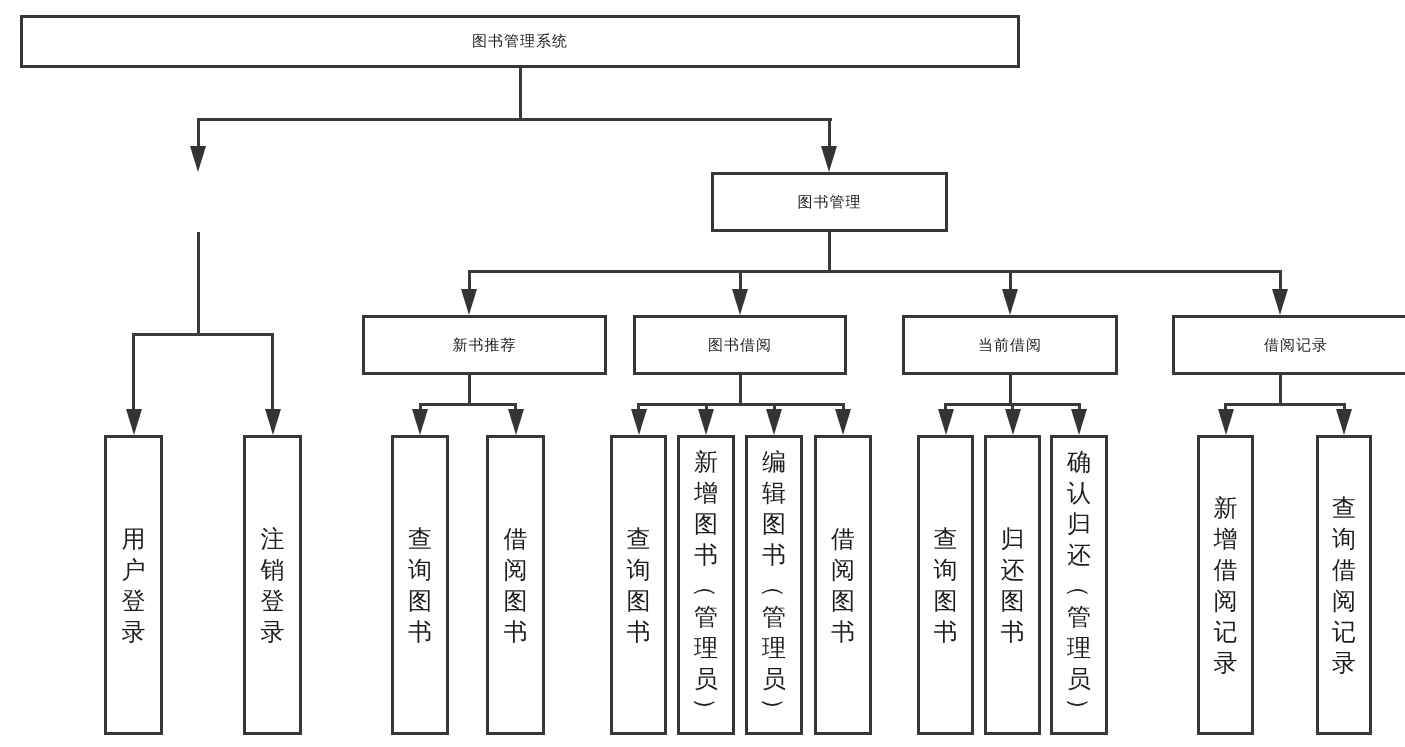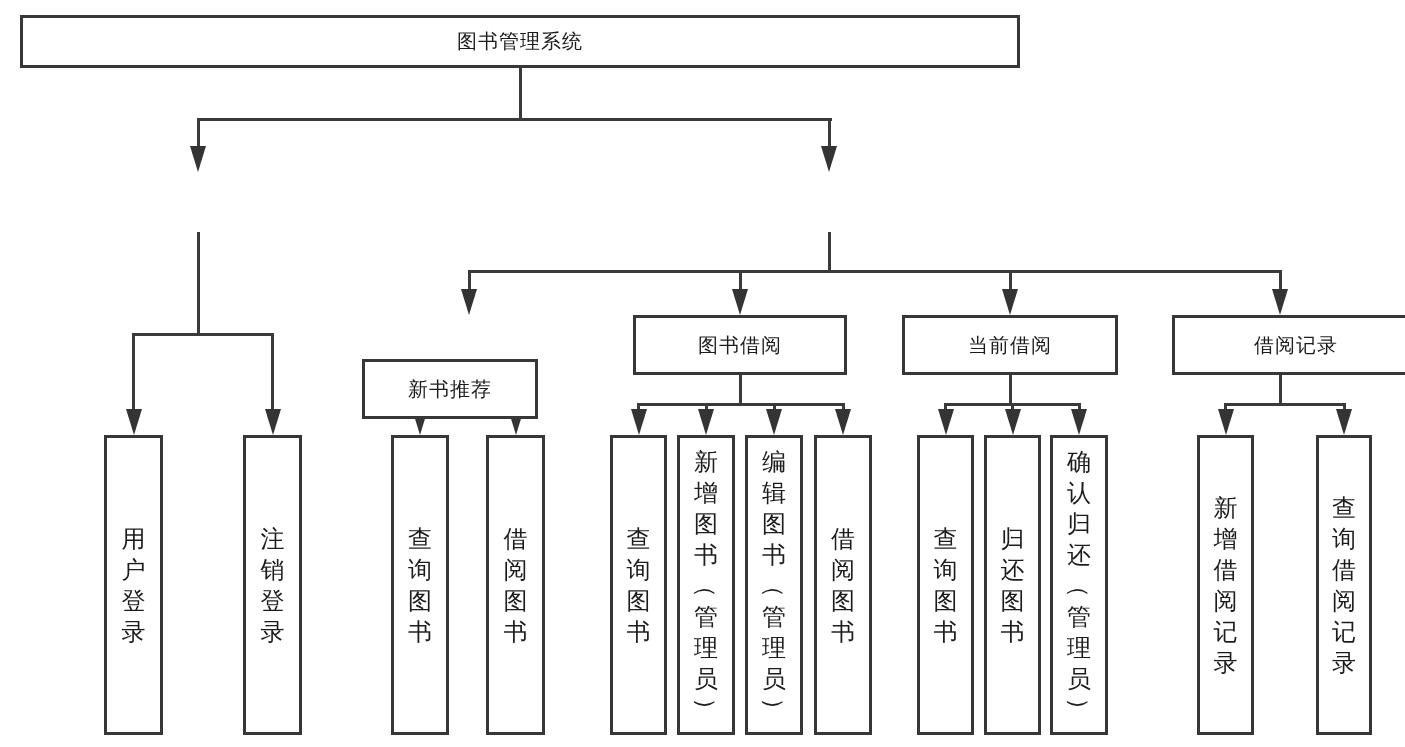--- a/index.html
+++ b/index.html
@@ -3,21 +3,21 @@
 <meta charset="utf-8">
 <style>
   html,body{margin:0;padding:0;background:#ffffff;}
   .canvas{
     position:relative;width:1405px;height:747px;background:#ffffff;overflow:hidden;
     font-family:"Liberation Sans","DejaVu Sans",sans-serif;color:#1c1c1c;
   }
   .node{
     position:absolute;box-sizing:border-box;border:3px solid #373737;background:#ffffff;
     display:flex;align-items:center;justify-content:center;
-    font-size:20px;letter-spacing:1px;
+    font-size:15px;letter-spacing:1px;
   }
   .leaf{
     position:absolute;box-sizing:border-box;border:3px solid #373737;background:#ffffff;
     display:flex;align-items:center;justify-content:center;
   }
   .vlabel{
     display:flex;flex-direction:column;align-items:center;justify-content:center;
     height:100%;width:100%;
   }
   .vchar{font-size:24px;line-height:31px;display:block;}
@@ -91,22 +91,25 @@
       <div class="line-v" style="left: 1224px; top: 404px; height: 10px;"></div>
       <div class="arrow" style="left: 1217.5px; top: 409px;"></div>
       <div class="line-v" style="left: 1342.5px; top: 404px; height: 10px;"></div>
       <div class="arrow" style="left: 1336px; top: 409px;"></div>
     </div>
 
   <div class="node" style="left:20px;top:15px;width:1000px;height:53px;">
     <span>图书管理系统</span>
   </div>
 
-
-  <div class="node" style="left:362px;top:315px;width:176px;height:60px;margin-top:44px;">
+  <div class="node" style="left:711px;top:172px;width:237px;height:60px;">
+    <span>图书管理</span>
+  </div>
+
+  <div class="node" style="left:362px;top:315px;width:245px;height:60px;">
     <span>新书推荐</span>
   </div>
   <div class="node" style="left:902px;top:315px;width:216px;height:60px;">
     <span>当前借阅</span>
   </div>
   <div class="node" style="left:633px;top:315px;width:214px;height:60px;">
     <span>图书借阅</span>
   </div>
   <div class="node" style="left:1172px;top:315px;width:248px;height:60px;">
     <span>借阅记录</span>

